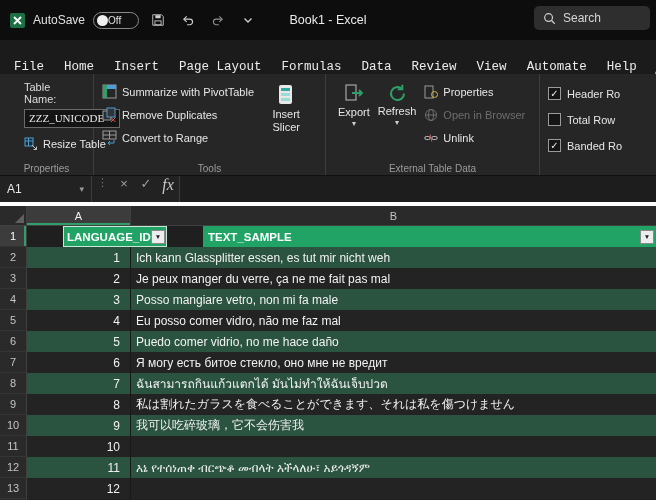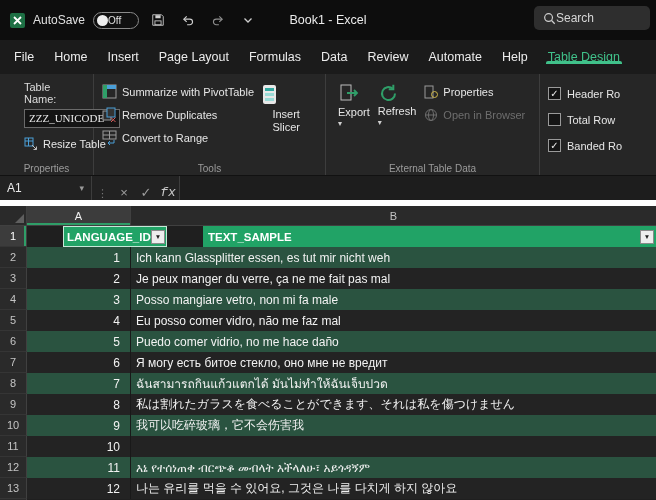--- a/index.html
+++ b/index.html
@@ -11,65 +11,65 @@
   .titlebar { height:40px; background:#0d0d0d; display:flex; align-items:center; gap:8px;
               padding:13px 10px; position:relative; }
   .autosave-label { font-size:12px; color:#e0e0e0; }
   .toggle { width:46px; height:17px; border:1px solid #8a8a8a; border-radius:9px; background:#101010;
             display:flex; align-items:center; padding:0 3px; cursor:pointer; flex:0 0 auto; }
   .knob { width:11px; height:11px; border-radius:50%; background:#f0f0f0; }
   .toggle-text { font-size:10px; color:#e0e0e0; }
   .tb-icon { width:22px; height:24px; display:flex; align-items:center; justify-content:center; }
   .title { position:absolute; left:50%; transform:translateX(-50%); font-size:12.5px; color:#ebebeb; white-space:nowrap; }
   .search { position:absolute; right:6px; top:6px; width:116px; height:24px; background:#2e2e2e;
-            border-radius:5px; display:flex; align-items:center; padding:0 9px;
+            border-radius:5px; display:flex; align-items:center; gap:7px; padding:0 9px;
             font-size:12px; color:#d6d6d6; }
 
   
-  .tabrow { height:34px; background:#1b1b1b; display:flex; align-items:center; padding-left:4px;
-            white-space:nowrap; overflow:hidden; }
+  .tabrow { height:34px; background:#1b1b1b; display:flex; align-items:flex-end; padding-left:4px;
+            white-space:nowrap; overflow:hidden;font-family:Liberation Mono, monospace; }
   .tab { flex:0 0 auto; padding:0 10px; font-size:12.5px; color:#ececec; display:flex;
          align-items:center; position:relative; cursor:pointer; }
   .tab.active { color:#40c18a; }
   .tab.active::after { content:""; position:absolute; left:8px; right:8px; bottom:0; height:3px;
                        background:#40c18a; border-radius:2px 2px 0 0; }
 
   
   .ribbon { height:102px; background:#262626; display:flex; border-bottom:1px solid #111; }
   .group { position:relative; border-right:1px solid #3d3d3d; padding:7px 8px 15px; height:100%; }
   .group-label { position:absolute; bottom:1px; left:0; right:0; text-align:center; font-size:10px; color:#9b9b9b; }
   .g1 { width:94px;padding-left:24px; }
   .tn-label { font-size:11px; margin-bottom:3px; color:#dcdcdc; }
   .tn-input { width:96px; height:19px; background:#141414; border:1px solid #6a6a6a; color:#e8e8e8;
               font-size:11px; font-family:Liberation Serif, serif; padding:0 4px; margin-bottom:6px; }
   .small-item { display:flex; align-items:center; gap:5px; height:21px; font-size:11px; color:#e6e6e6;
                 cursor:pointer; white-space:nowrap; }
   .g2 { width:232px; display:flex; }
   .stack { display:flex; flex-direction:column; gap:2px; }
   .g2 .stack { width:166px; }
-  .bigbtn { display:flex; flex-direction:column; align-items:flex-start; gap:1px; font-size:11px;
+  .bigbtn { display:flex; flex-direction:column; align-items:center; gap:1px; font-size:11px;
             color:#e6e6e6; text-align:center; padding:2px 4px; cursor:pointer; line-height:1.15; }
   .chev { font-size:8px; color:#cfcfcf; line-height:1; }
   .g3 { width:214px; display:flex; }
   .g3 .stack { margin-left:4px; }
   .disabled { color:#6e6e6e !important; cursor:default; }
   .g4 { flex:1; border-right:none; padding-top:10px; }
   .cbrow { display:flex; align-items:center; gap:6px; height:19px; margin-bottom:7px; font-size:11px;
            color:#e6e6e6; white-space:nowrap; cursor:pointer; }
   .cb { width:13px; height:13px; border:1px solid #9a9a9a; background:#151515; color:#e8e8e8;
         font-size:10px; line-height:11px; text-align:center; flex:0 0 auto; }
 
   
-  .fbar { height:30px; background:#222; display:flex; align-items:flex-end; border-bottom:6px solid #ffffff; }
+  .fbar { height:30px; background:#222; display:flex; align-items:flex-start; border-bottom:4px solid #ffffff; }
   .namebox { width:92px; height:100%; display:flex; align-items:center; padding:0 7px;
              border-right:1px solid #3d3d3d; font-size:12px; color:#eaeaea; cursor:pointer; }
   .namebox .nb-chev { margin-left:auto; color:#9a9a9a; font-size:9px; }
   .fdots { color:#777; font-size:11px; padding:0 5px; }
   .fbtn { width:22px; text-align:center; color:#9f9f9f; font-size:13px; cursor:pointer; }
-  .fx { font-style:italic; font-family:Liberation Mono, monospace; font-size:13px; color:#c9c9c9; }
+  .fx { font-style:italic; font-family:Liberation Serif, serif; font-size:16px; color:#c9c9c9; }
   .finput { flex:1; height:100%; border-left:1px solid #3d3d3d; background:#1d1d1d; color:#e8e8e8;
             font-size:12px; display:flex; align-items:center; padding:0 6px; }
 
   
   .sheet { height:298px; background:#1f1f1f; display:flex; flex-direction:column; font-size:12px; }
   .colheads { display:flex; height:20px; flex:0 0 auto; }
   .corner { width:27px; background:#2a2a2a; border-right:1px solid #404040; border-bottom:1px solid #404040;
             position:relative; cursor:pointer; }
   .corner::after { content:""; position:absolute; right:2px; bottom:2px; border-style:solid;
                    border-width:0 0 9px 9px; border-color:transparent transparent #5f5f5f transparent; }
@@ -161,20 +161,21 @@
   </div>
 
   <div class="tabrow">
     <div class="tab">File</div>
     <div class="tab">Home</div>
     <div class="tab">Insert</div>
     <div class="tab">Page Layout</div>
     <div class="tab">Formulas</div>
     <div class="tab">Data</div>
     <div class="tab">Review</div>
+    <div class="tab">View</div>
     <div class="tab">Automate</div>
     <div class="tab">Help</div>
     <div class="tab active">Table Design</div>
   </div>
 
   <div class="ribbon">
 
     <div class="group g1">
       <div class="tn-label">Table Name:</div>
       <input class="tn-input" type="text" value="ZZZ_UNICODE" style="">
@@ -272,20 +273,30 @@
         <div class="small-item disabled">
           <span>
             <svg width="14" height="14" viewBox="0 0 14 14">
                 <circle cx="7" cy="7" r="5.5" fill="none" stroke="#6e6e6e"></circle>
                 <ellipse cx="7" cy="7" rx="2.5" ry="5.5" fill="none" stroke="#6e6e6e"></ellipse>
                 <path d="M1.5 7 H12.5" stroke="#6e6e6e"></path>
               </svg>
           </span>
           <span>Open in Browser</span>
         </div>
+        <div class="small-item">
+          <span>
+            <svg width="14" height="14" viewBox="0 0 14 14">
+                <rect x="0.8" y="5.5" width="5.4" height="3" rx="1.5" fill="none" stroke="#bdbdbd"></rect>
+                <rect x="7.8" y="5.5" width="5.4" height="3" rx="1.5" fill="none" stroke="#bdbdbd"></rect>
+                <path d="M6.2 3.5 L7.8 10.5" stroke="#d65c5c"></path>
+              </svg>
+          </span>
+          <span>Unlink</span>
+        </div>
       </div>
       <div class="group-label">External Table Data</div>
     </div>
 
     <div class="group g4">
       <div class="cbrow">
         <span class="cb">✓</span>
         <span>Header Ro</span>
       </div>
       <div class="cbrow">
@@ -385,21 +396,20 @@
         <div class="ca">10</div>
       </div>
       <div class="r dr">
         <div class="rh">12</div>
         <div class="ca">11</div>
         <div class="cbx">እኔ የተሰነጠቀ ብርጭቆ መብላት እችላለሁ፣ አይጎዳኝም</div>
       </div>
       <div class="r dr">
         <div class="rh">13</div>
         <div class="ca">12</div>
-        <div class="cbx">나는 유리를 먹을 수 있어요, 그것은 나를 다치게 하지 않아요</div>
       </div>
     </div>
 
     <div class="filler">
       <div class="rh"></div>
     </div>
   </div>
 </div>
 
 </body></html>

